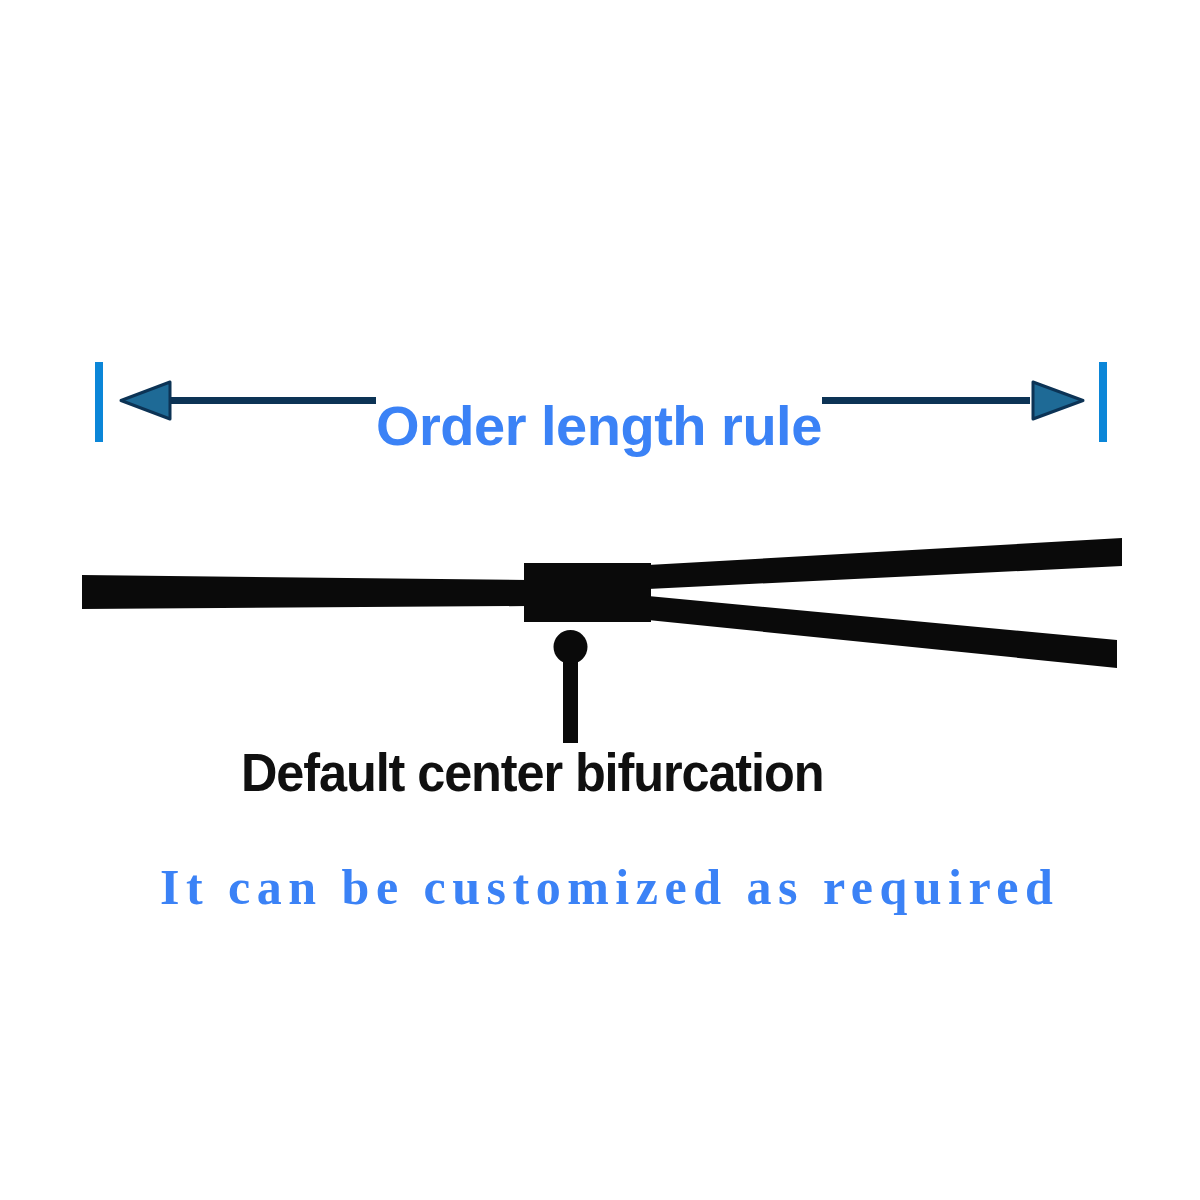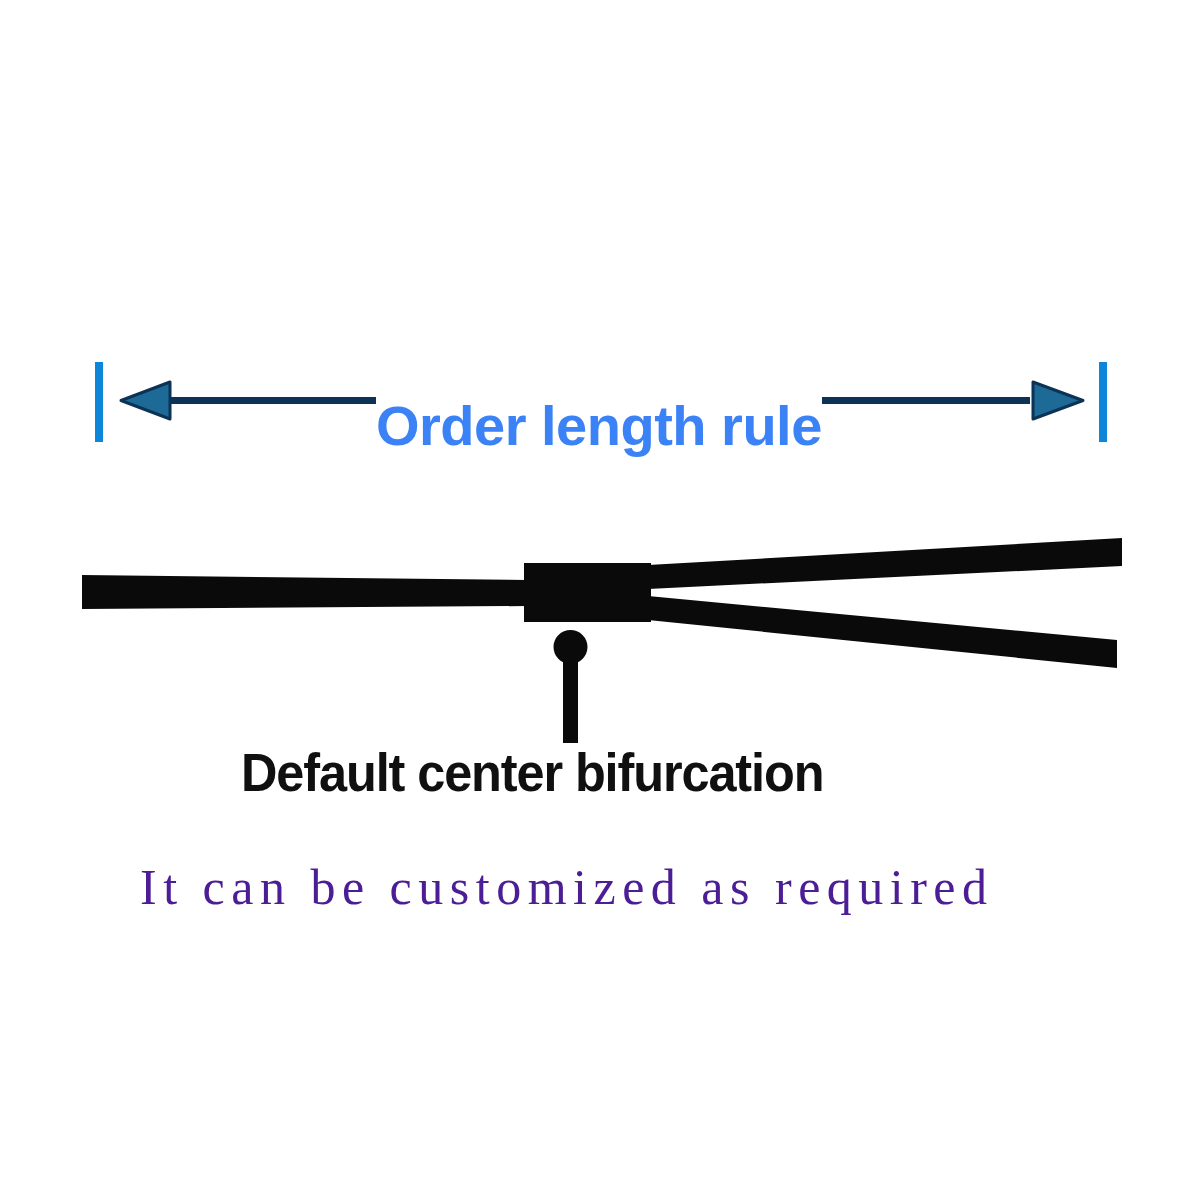--- a/index.html
+++ b/index.html
@@ -46,27 +46,27 @@
     top: 745px;
     font-family: "Liberation Sans", sans-serif;
     font-weight: 700;
     font-size: 54px;
     letter-spacing: -1.2px;
     transform: scaleX(0.935);
     transform-origin: left top;
     color: #101010;
   }
   #note-text {
-    left: 140px;
+    left: 160px;
     top: 862px;
     font-family: "Liberation Serif", serif;
-    font-weight: 400;
+    font-weight: 700;
     font-size: 50px;
     letter-spacing: 6.5px;
-    color: #4c1d95;
+    color: #3b82f6;
   }
 </style>
 </head>
 <body>
 
 <div id="stage">
 
   <svg id="diagram-svg" viewBox="0 0 1200 1200">
 
     <g>

